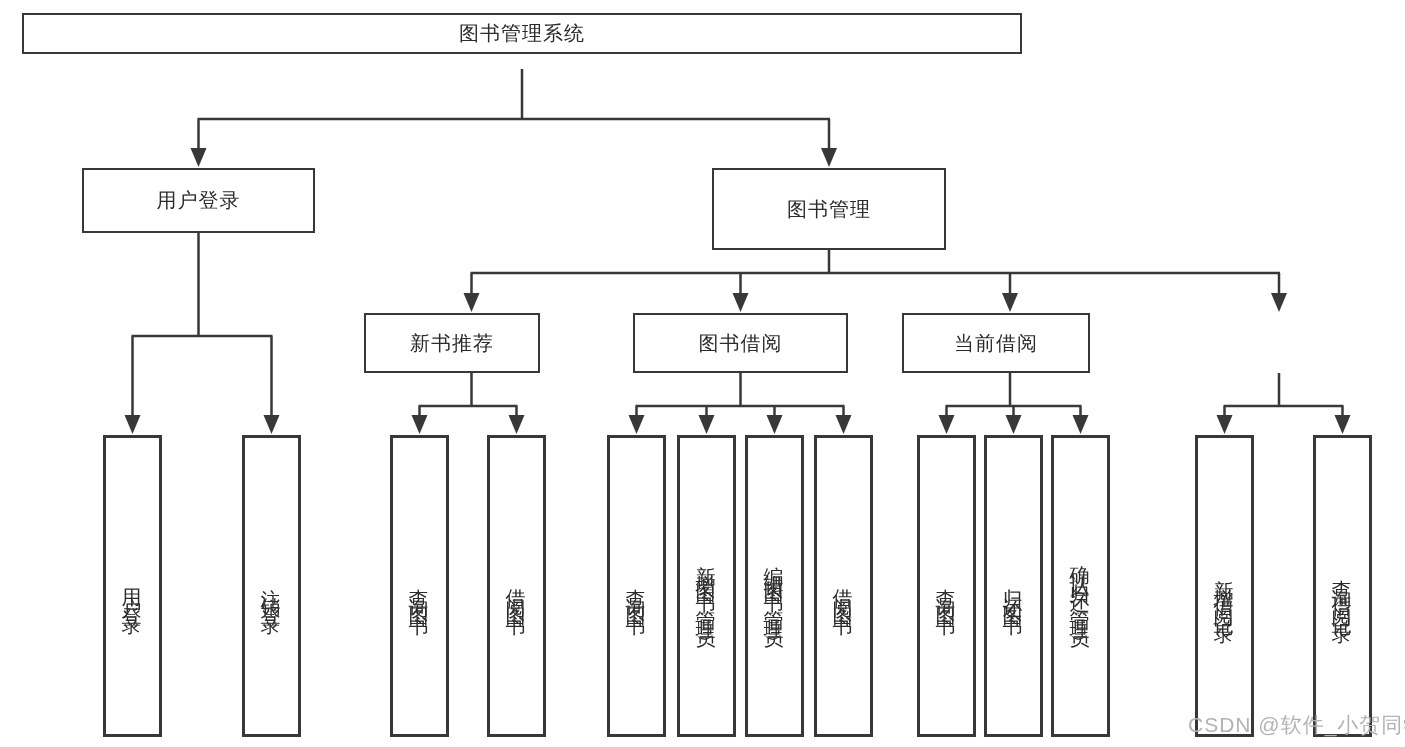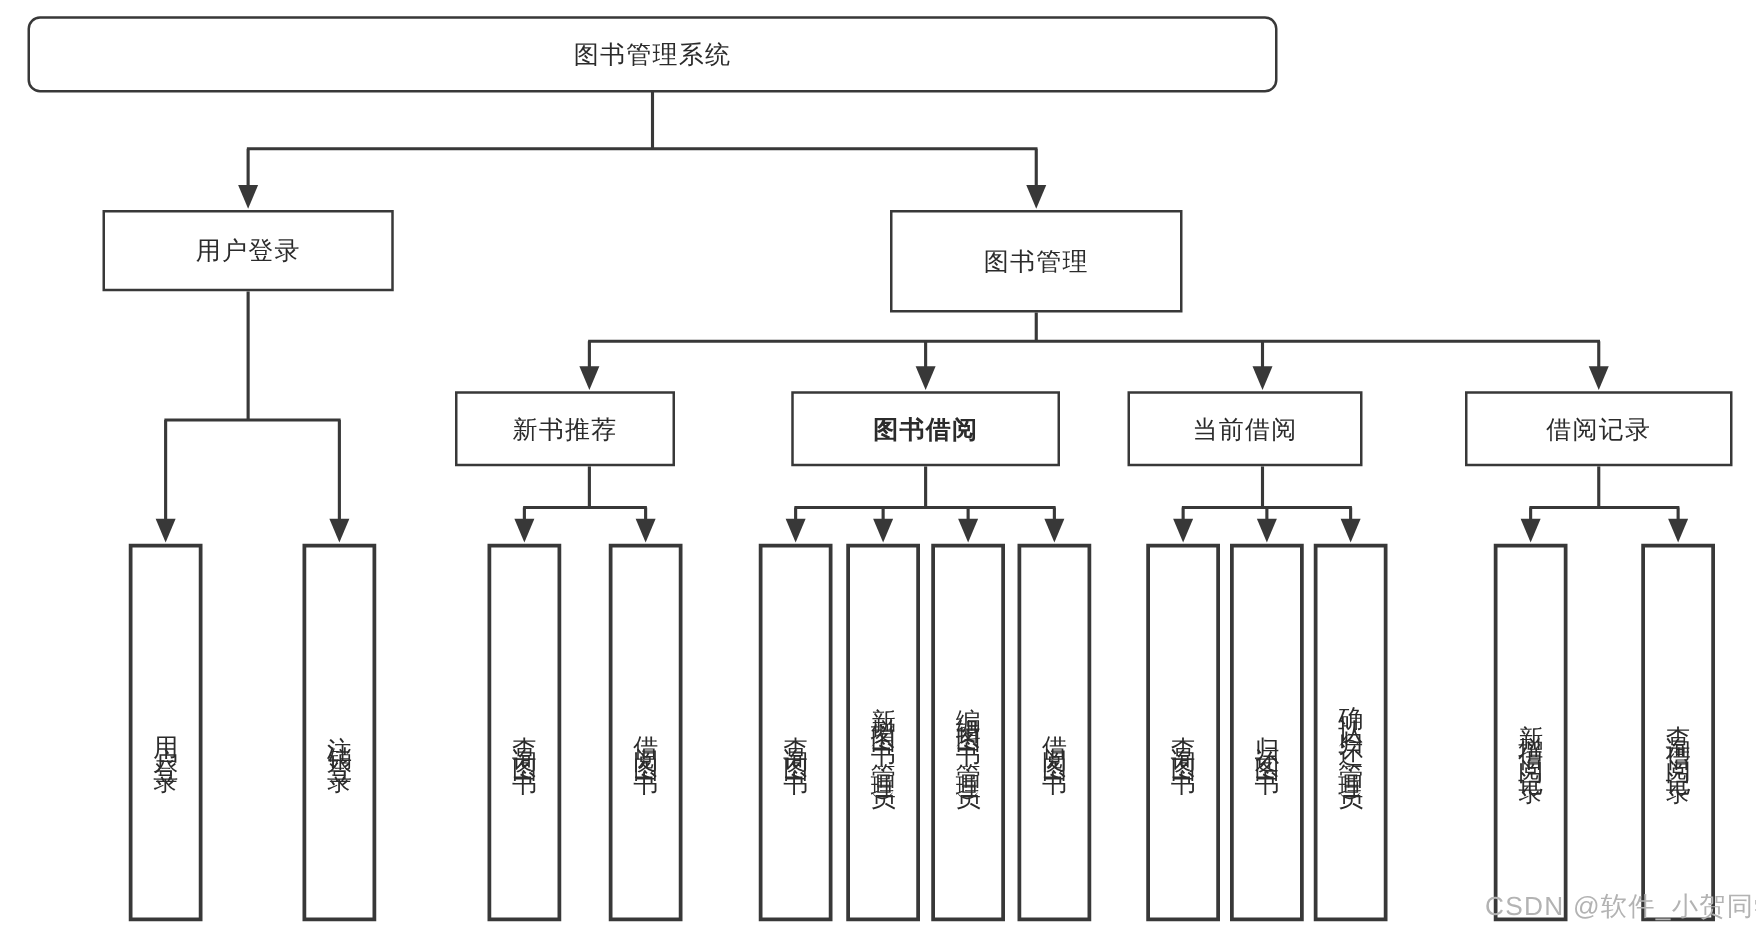--- a/index.html
+++ b/index.html
@@ -96,29 +96,28 @@
       <polygon points="766.5,415 782.5,415 774.5,434"></polygon>
       <polygon points="835.5,415 851.5,415 843.5,434"></polygon>
       <polygon points="938.5,415 954.5,415 946.5,434"></polygon>
       <polygon points="1005.5,415 1021.5,415 1013.5,434"></polygon>
       <polygon points="1072.5,415 1088.5,415 1080.5,434"></polygon>
       <polygon points="1216.5,415 1232.5,415 1224.5,434"></polygon>
       <polygon points="1334.5,415 1350.5,415 1342.5,434"></polygon>
     </g>
   </svg>
 
-  <div class="hbox root-box" style="left:22px; top:13px; width:1000px; height:61px;border-radius:10px;">图书管理系统</div>
+  <div class="hbox root-box" style="left:22px; top:13px; width:1000px; height:41px;">图书管理系统</div>
 
   <div class="hbox" style="left:82px; top:168px; width:233px; height:65px;">用户登录</div>
   <div class="hbox" style="left:712px; top:168px; width:234px; height:82px;">图书管理</div>
 
   <div class="hbox" style="left:364px; top:313px; width:176px; height:60px;">新书推荐</div>
-  <div class="hbox" style="left:633px; top:313px; width:215px; height:60px;font-weight:bold;">图书借阅</div>
+  <div class="hbox" style="left:633px; top:313px; width:215px; height:60px;">图书借阅</div>
   <div class="hbox" style="left:902px; top:313px; width:188px; height:60px;">当前借阅</div>
-  <div class="hbox" style="left:1172px; top:313px; width:214px; height:60px;">借阅记录</div>
 
   <div class="leaf" style="left:103px">
     <span class="vtext">用户登录</span>
   </div>
   <div class="leaf" style="left:242px">
     <span class="vtext">注销登录</span>
   </div>
 
   <div class="leaf" style="left:390px">
     <span class="vtext">查询图书</span>

